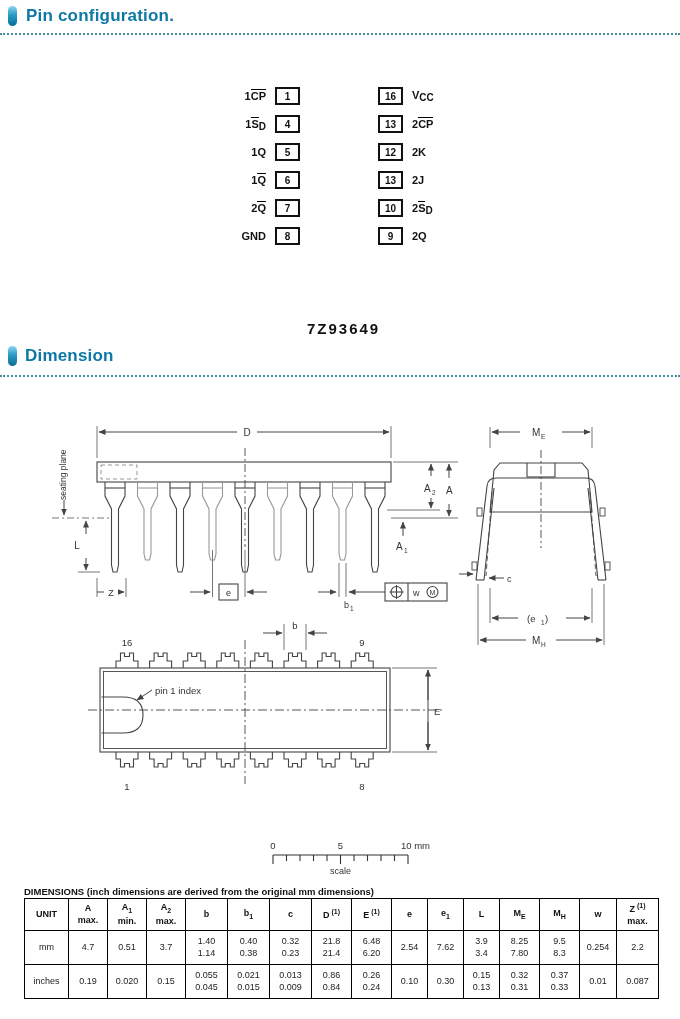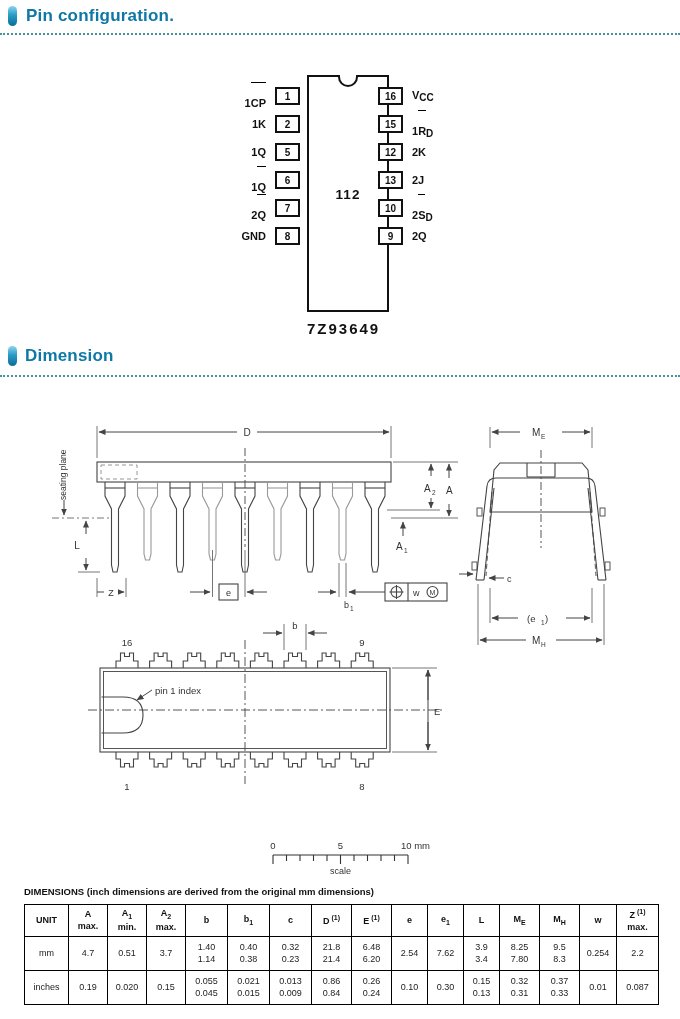--- a/index.html
+++ b/index.html
@@ -18,66 +18,62 @@
   .chip-notch { position:absolute; top:-2.5px; left:50%; transform:translateX(-50%); width:20px; height:12px;
     border:2.5px solid #111; border-top:none; border-radius:0 0 11px 11px; background:#fff; }
   .chip-label { position:absolute; top:110px; left:0; width:100%; text-align:center; font-size:13.5px; font-weight:bold; letter-spacing:1px; }
   .pin-rows { position:absolute; top:14px; left:0; width:100%; }
   .pin-row { display:flex; align-items:center; height:28px; position:relative; }
   .pin-label-left { width:165px; text-align:right; padding-right:9px; font-size:11px; }
   .pin-box { width:25px; height:18px; border:2px solid #111; background:#fff; display:flex; align-items:center;
     justify-content:center; font-size:10px; font-weight:bold; position:relative; z-index:2; }
   .pin-gap { width:78px; }
   .pin-label-right { padding-left:9px; font-size:11px; }
-  .ov { display:inline-block; border-top:1.6px solid #000; line-height:1.05; padding-top:15px; }
+  .ov { display:inline-block; border-top:1.6px solid #000; line-height:1.05; padding-top:1px; }
   .sb { font-size:10px; vertical-align:-2px; }
   .fig-code { position:absolute; left:197px; top:252px; width:100px; font-size:15px; letter-spacing:2px; font-weight:bold; }
 
   
   .drawings { position:absolute; top:400px; left:0; }
   .drawings text { font-family:"Liberation Sans", sans-serif; fill:#333; }
 
   
   .dims { position:absolute; top:886px; left:24px; width:634px; }
-  .dims-title { font-size:9.5px; font-weight:bold; margin-bottom:7px; color:#111; }
+  .dims-title { font-size:9.5px; font-weight:bold; margin-bottom:1px; color:#111; }
   table { border-collapse:collapse; table-layout:fixed; width:634px; }
   th,td { border:1px solid #000; font-size:9px; text-align:center; vertical-align:middle; padding:2px 0; line-height:1.25; }
   th { font-weight:bold; height:32px; }
   td { height:34px; font-weight:normal; color:#222; }
   th sub { font-size:7px; }
   th sup { font-size:7px; }
 </style>
 </head>
 <body>
 
 <div class="section-header" style="top:6px;">
   <span class="pill"></span>
   <span class="title">Pin configuration.</span>
 </div>
 <div class="dotted-rule" style="top:33px;"></div>
 
 <div class="pincfg">
-  <div class="chip-body">
-    <div class="chip-notch"></div>
-    <div class="chip-label">112</div>
-  </div>
   <div class="pin-rows">
       <div class="pin-row">
         <div class="pin-label-left"><span>1</span><span class="ov">CP</span></div>
         <div class="pin-box">1</div>
         <div class="pin-gap"></div>
         <div class="pin-box">16</div>
         <div class="pin-label-right"><span>V</span><span class="sb">CC</span></div>
       </div>
       <div class="pin-row">
-        <div class="pin-label-left"><span>1K</span></div>
-        <div class="pin-box">2</div>
+        <div class="pin-label-left"><span>1</span><span class="ov">S</span><span class="sb">D</span></div>
+        <div class="pin-box">4</div>
         <div class="pin-gap"></div>
-        <div class="pin-box">15</div>
-        <div class="pin-label-right"><span>1</span><span class="ov">R</span><span class="sb">D</span></div>
+        <div class="pin-box">13</div>
+        <div class="pin-label-right"><span>2</span><span class="ov">CP</span></div>
       </div>
       <div class="pin-row">
         <div class="pin-label-left"><span>1Q</span></div>
         <div class="pin-box">5</div>
         <div class="pin-gap"></div>
         <div class="pin-box">12</div>
         <div class="pin-label-right"><span>2K</span></div>
       </div>
       <div class="pin-row">
         <div class="pin-label-left"><span>1</span><span class="ov">Q</span></div>

